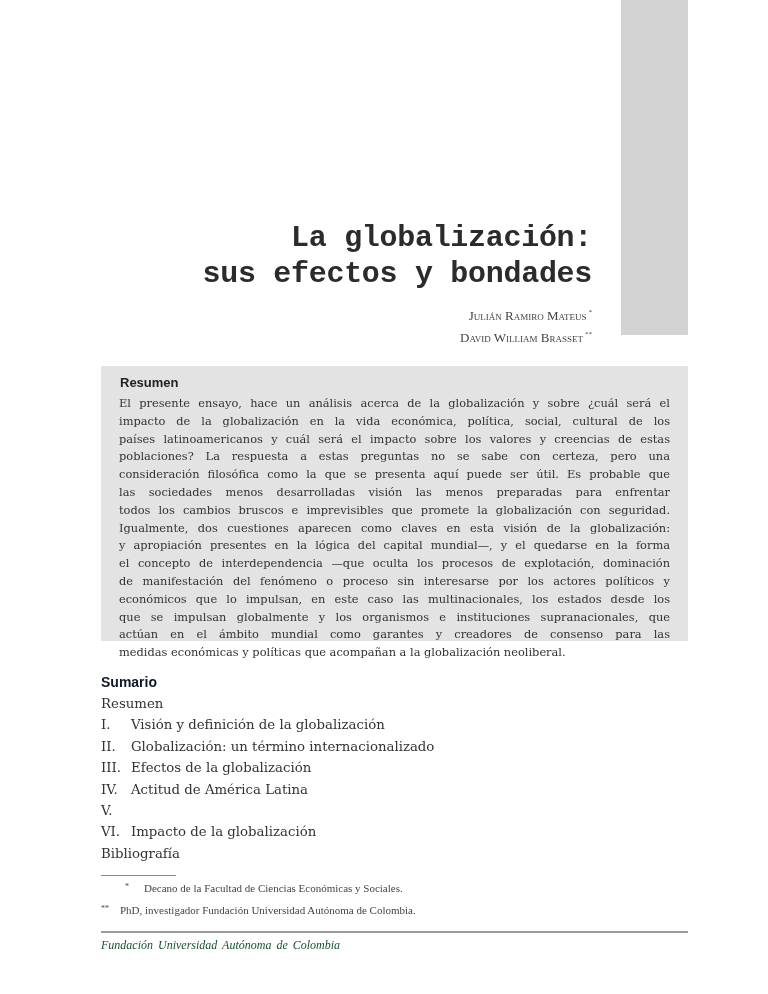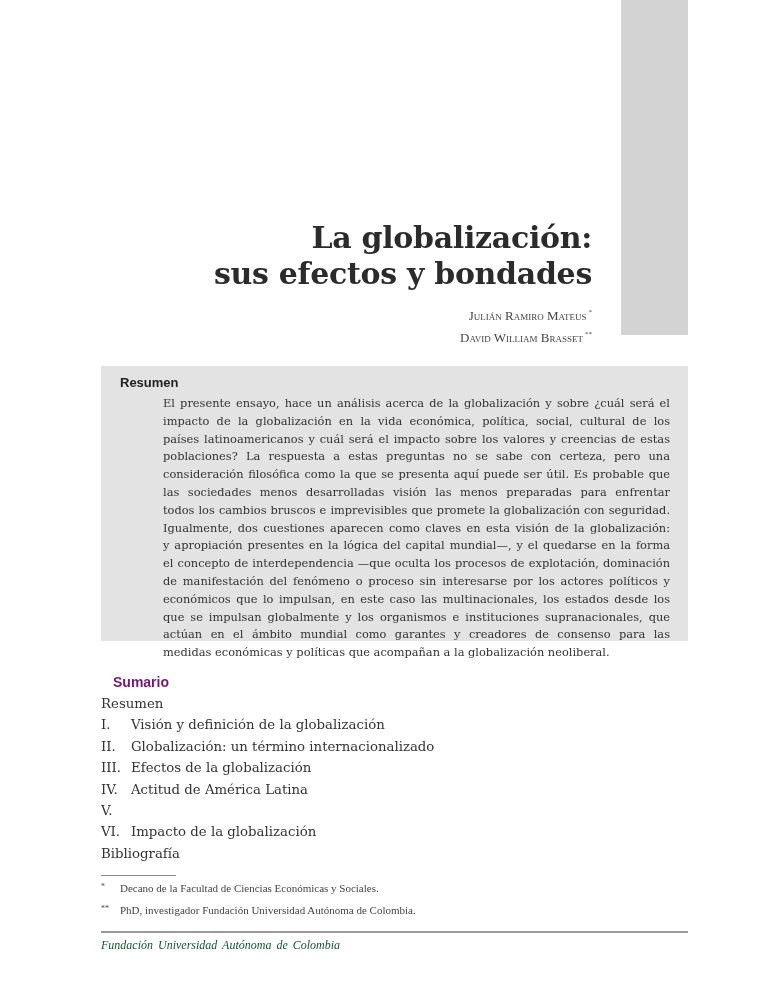--- a/index.html
+++ b/index.html
@@ -1,27 +1,27 @@
 <!DOCTYPE html>
 <html><head>
 <meta charset="utf-8">
 <style>
   html, body { margin:0; padding:0; background:#ffffff; }
   body { width:768px; height:994px; position:relative; overflow:hidden; color:#333333; }
   .gray-bar { position:absolute; left:621px; top:0; width:67px; height:335px; background:#d3d3d3; }
   .title { position:absolute; right:176px; top:220px; text-align:right; font-family:"DejaVu Serif", serif; font-weight:bold; font-size:30px; line-height:36px; color:#2b2b2b; letter-spacing:-0.3px; }
-  .title div { white-space:nowrap; }
+  .title div { white-space:nowrap;font-family:Liberation Mono, monospace; }
   .authors { position:absolute; right:176px; top:303px; text-align:right; font-family:"Liberation Serif", serif; font-size:13px; line-height:18px; color:#444; font-variant:small-caps; }
   .authors sup { font-size:7px; vertical-align:6px; margin-left:2px; }
   .abstract-box { position:absolute; left:101px; top:366px; width:587px; height:275px; background:#e3e3e3; }
   .abstract-heading { position:absolute; left:19px; top:9px; font-family:"Liberation Sans", sans-serif; font-weight:bold; font-size:13px; color:#222; }
   .abstract-text { position:absolute; left:18px; top:29px; width:551px; font-family:"DejaVu Serif", serif; font-size:11.4px; line-height:17.8px; color:#333; text-align:justify; hyphens:none; }
-  .abstract-text span { display:block; text-align:justify; text-align-last:justify; white-space:nowrap;margin-left:44px; }
+  .abstract-text span { display:block; text-align:justify; text-align-last:justify; white-space:nowrap; }
   .abstract-text span.last { text-align-last:left; }
-  .summary-heading { position:absolute; left:113px; top:674px; font-family:"Liberation Sans", sans-serif; font-weight:bold; font-size:14px; color:#701a75; }
+  .summary-heading { position:absolute; left:101px; top:674px; font-family:"Liberation Sans", sans-serif; font-weight:bold; font-size:14px; color:#0f172a; }
   .summary-list { position:absolute; left:101px; top:693px; font-family:"DejaVu Serif", serif; font-size:13.3px; line-height:21.4px; color:#333; }
   .summary-list .row { display:flex; white-space:nowrap; }
   .summary-list .num { width:30px; }
   .fn-rule { position:absolute; left:101px; top:875px; width:75px; height:1px; background:#888; }
   .footnote { position:absolute; left:101px; font-family:"Liberation Serif", serif; font-size:11px; color:#444; white-space:nowrap; }
   .footnote .mark { display:inline-block; width:19px; font-size:8px; vertical-align:3px; }
   .bottom-rule { position:absolute; left:101px; top:931px; width:587px; height:2px; background:#9a9a9a; }
   .footer { position:absolute; left:101px; top:938px; font-family:"Liberation Serif", serif; font-style:italic; font-size:12px; color:#14532d; word-spacing:2px; }
 </style>
 </head>
@@ -87,17 +87,17 @@
   <div class="row">
       <span class="num">VI.</span>
       <span>Impacto de la globalización</span>
     </div>
   <div class="row">
       <span>Bibliografía</span>
     </div>
 </div>
 
 <div class="fn-rule"></div>
-<div class="footnote" style="top:882px;"><span class="mark">*</span><span>Decano de la Facultad de Ciencias Económicas y Sociales.</span></div>
+<div class="footnote" style="top:882px;margin-left:24px;"><span class="mark">*</span><span>Decano de la Facultad de Ciencias Económicas y Sociales.</span></div>
 <div class="footnote" style="top:904px;"><span class="mark">**</span><span>PhD, investigador Fundación Universidad Autónoma de Colombia.</span></div>
 
 <div class="bottom-rule"></div>
 <div class="footer">Fundación Universidad  Autónoma  de  Colombia</div>
 
 </body></html>

